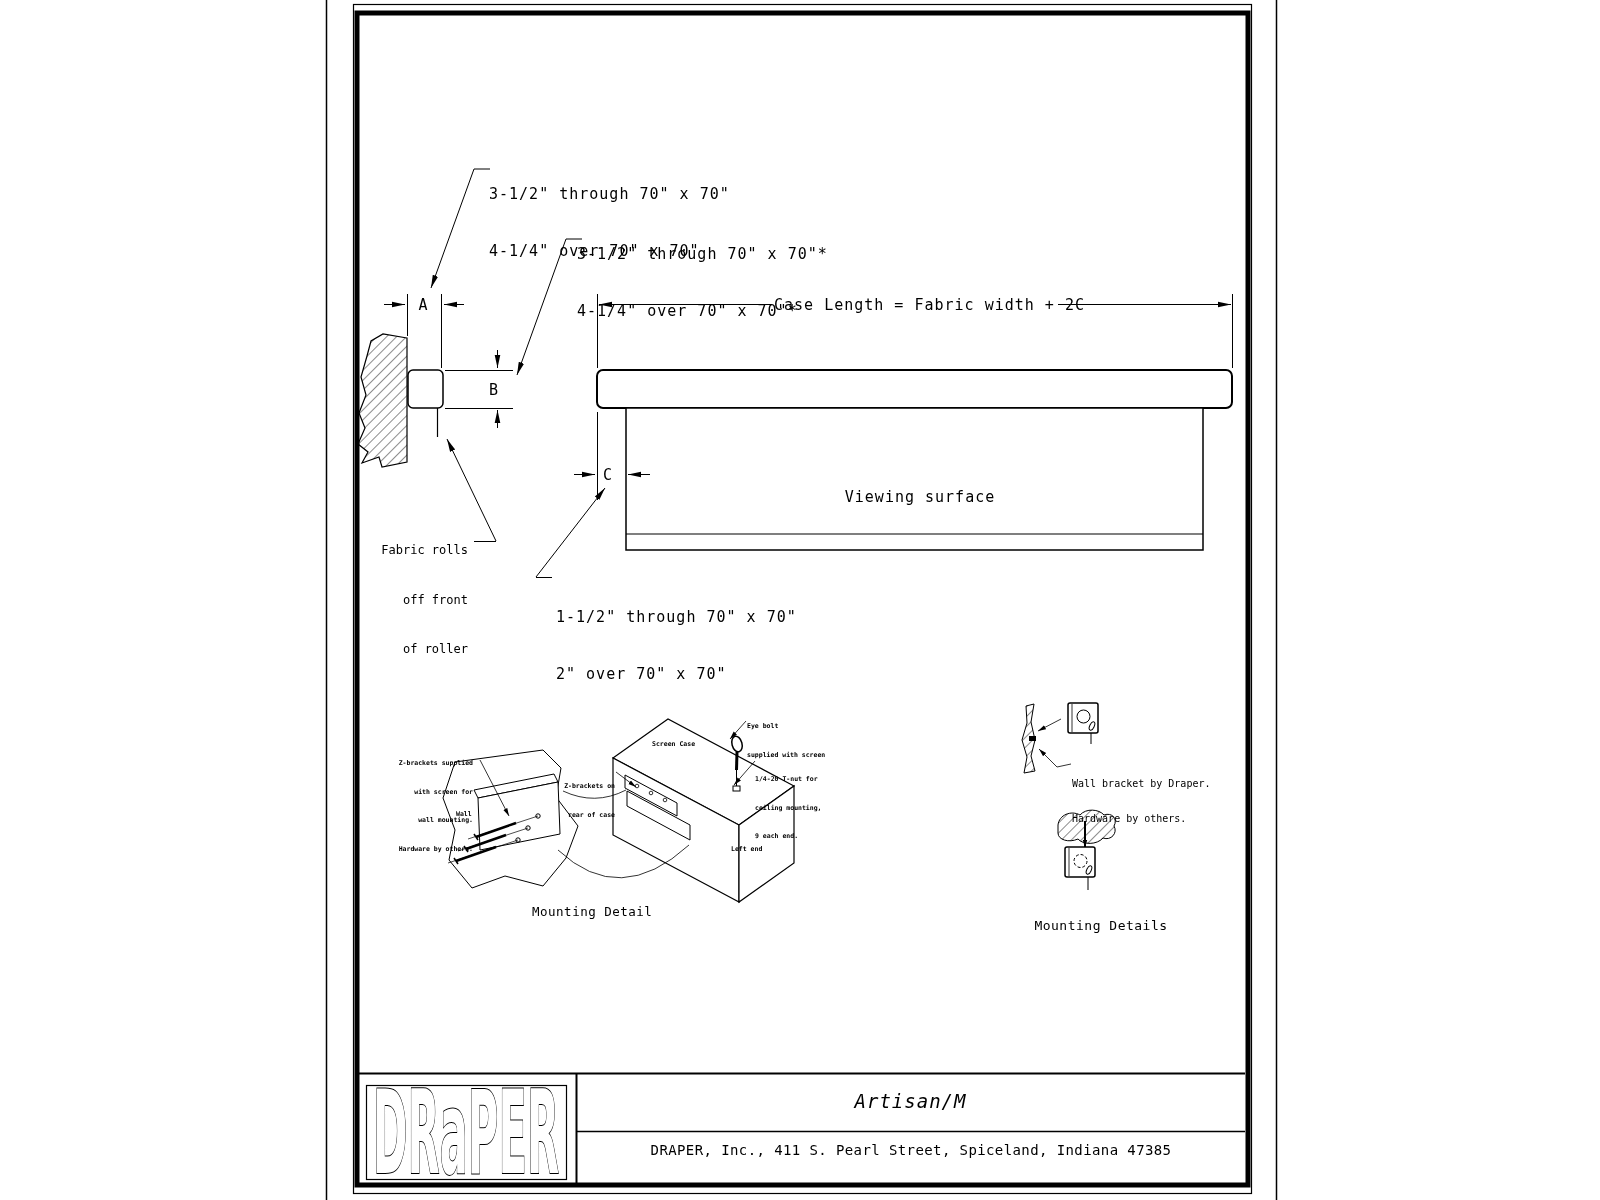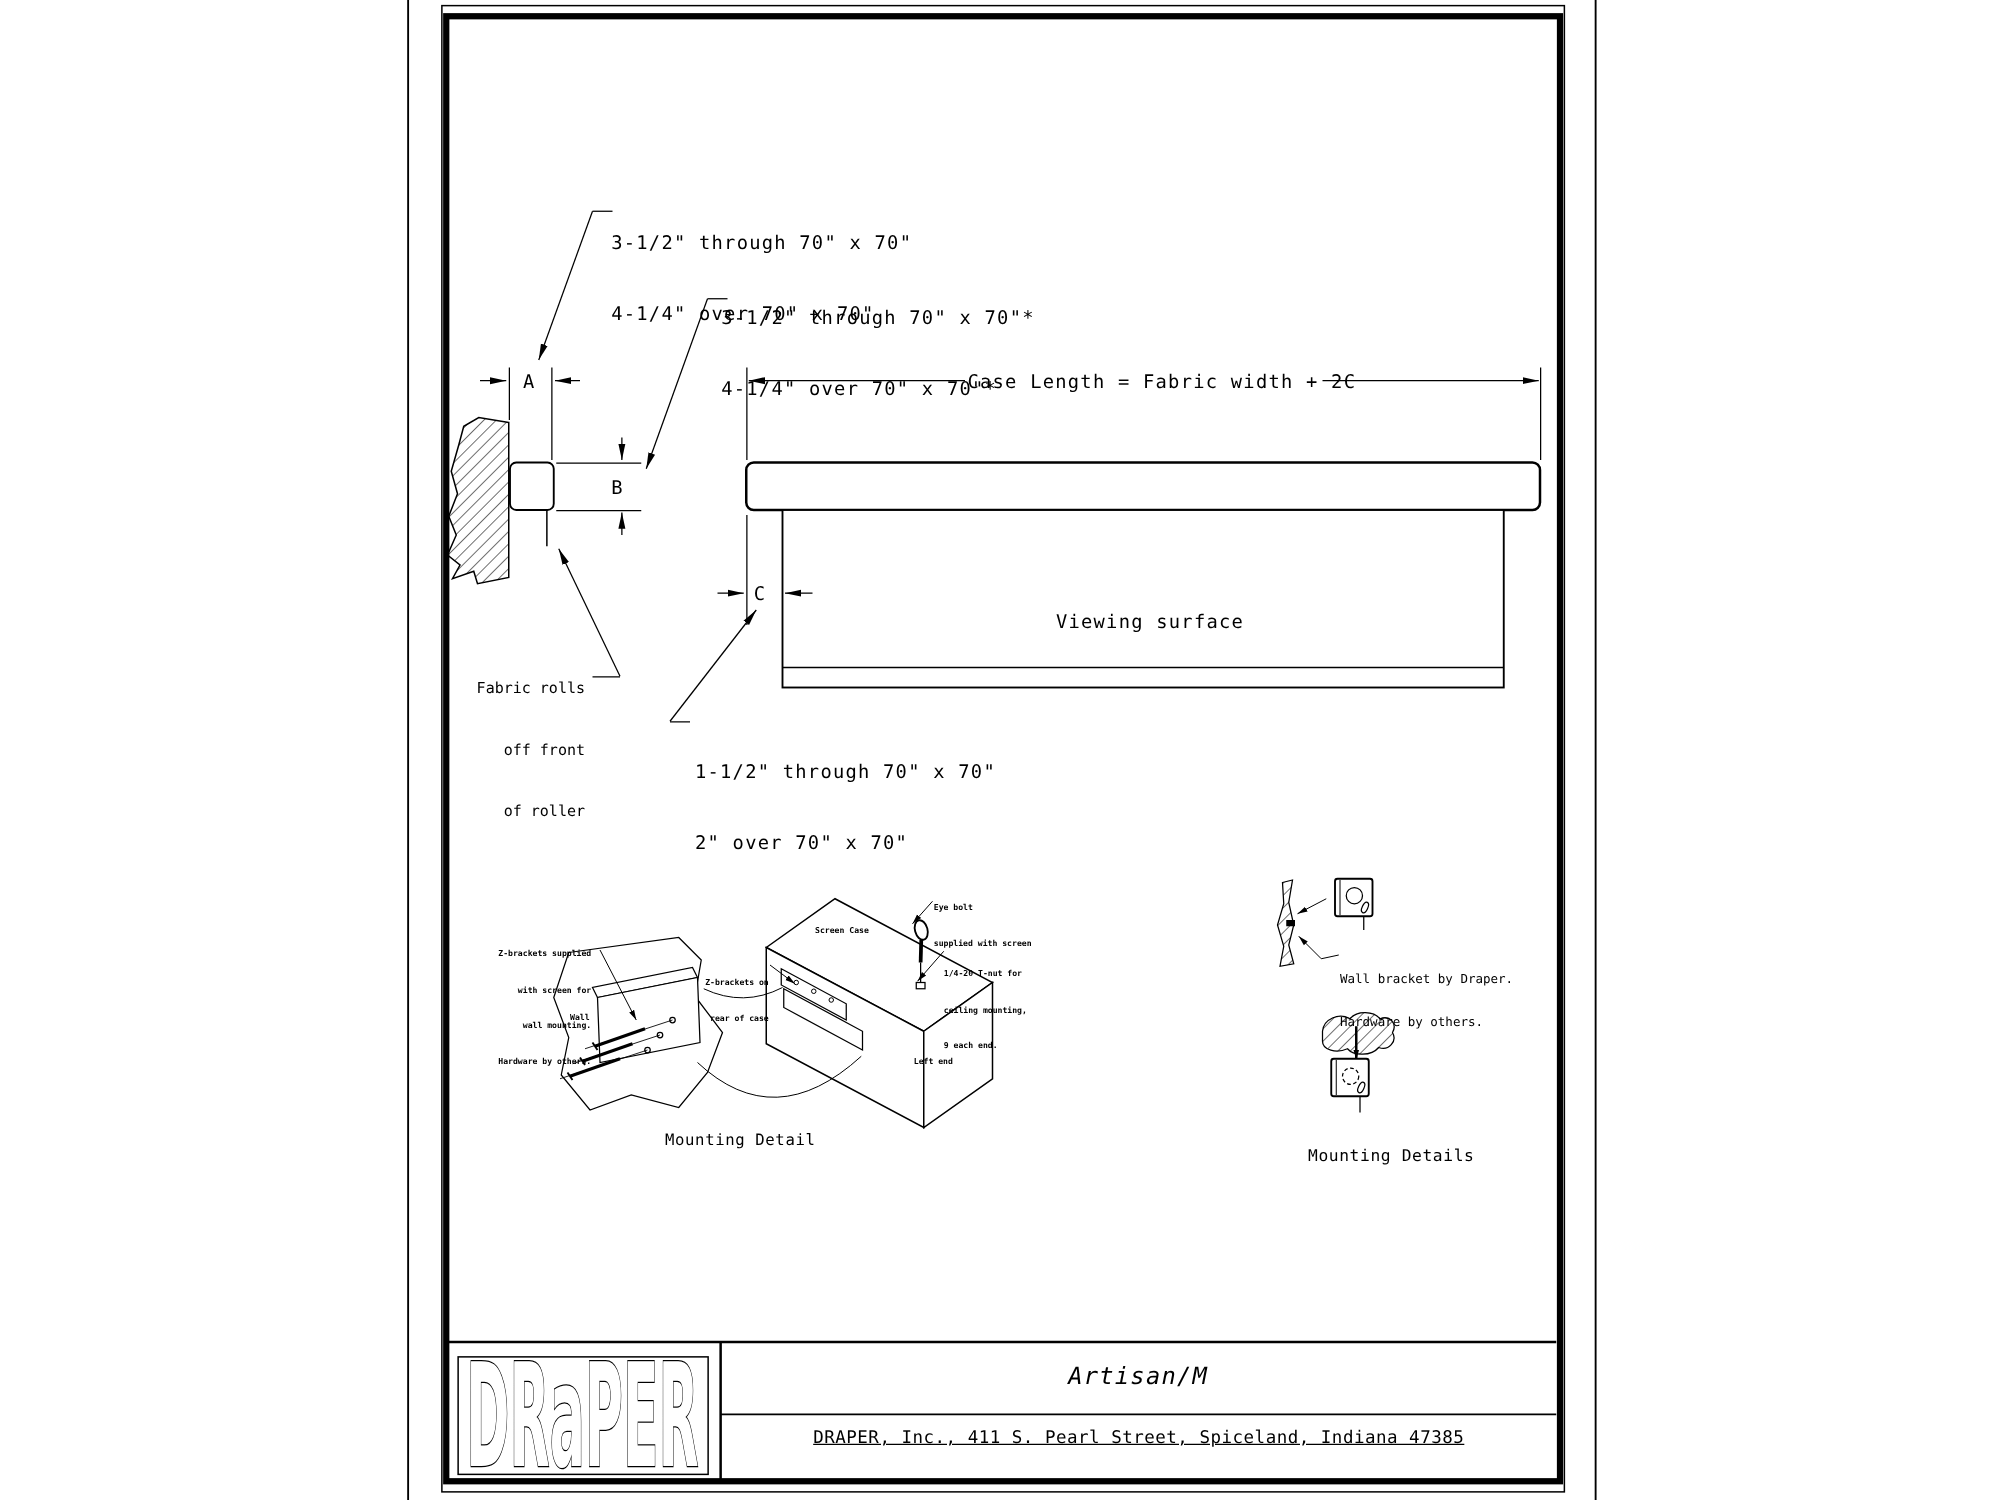--- a/index.html
+++ b/index.html
@@ -10,21 +10,21 @@
   .dim{font-size:15px;letter-spacing:1px;line-height:19px;}
   .dimlabel{font-size:15px;}
   .small{font-size:12px;line-height:16.5px;}
   .tiny{font-size:6.5px;font-weight:bold;line-height:9.5px;letter-spacing:0;}
   .note{font-size:10px;line-height:11.5px;}
   .cap{font-size:12.5px;letter-spacing:0.5px;}
   .cap2{font-size:13px;letter-spacing:0.5px;}
   .ralign{text-align:right;}
   .calign{text-align:center;}
   .title-product{font-size:19px;letter-spacing:1px;}
-  .title-addr{font-size:14px;letter-spacing:0.4px;text-decoration:underline;}
+  .title-addr{font-size:14px;letter-spacing:0.4px;}
 </style>
 </head>
 <body>
 
 <div id="sheet">
 
 <svg id="lineart" width="1600" height="1200" viewBox="0 0 1600 1200">
   <defs>
     <pattern id="hatch" patternUnits="userSpaceOnUse" width="7" height="7" patternTransform="rotate(-45)">
       <line x1="0" y1="0" x2="7" y2="0" stroke="#000" stroke-width="0.9"></line>
@@ -225,18 +225,18 @@
   <div>9 each end.</div>
 </div>
 
 <div class="t cap calign" style="left:532px;top:904px;width:120px;">Mounting Detail</div>
 
 <div class="t note" style="left:1072px;top:755px;">
   <div>Wall bracket by Draper.</div>
   <div>Hardware by others.</div>
 </div>
 
-<div class="t cap2 calign" style="left:1034px;top:918px;width:134px;margin-left:12px;">Mounting Details</div>
+<div class="t cap2 calign" style="left:1034px;top:918px;width:134px;">Mounting Details</div>
 
 <div class="t title-product calign" style="left:578px;top:1090px;width:665px;font-style:italic;">Artisan/M</div>
 <div class="t title-addr calign" style="left:578px;top:1142px;width:666px;">DRAPER, Inc., 411 S. Pearl Street, Spiceland, Indiana 47385</div>
 
 </div>
 
 </body></html>

